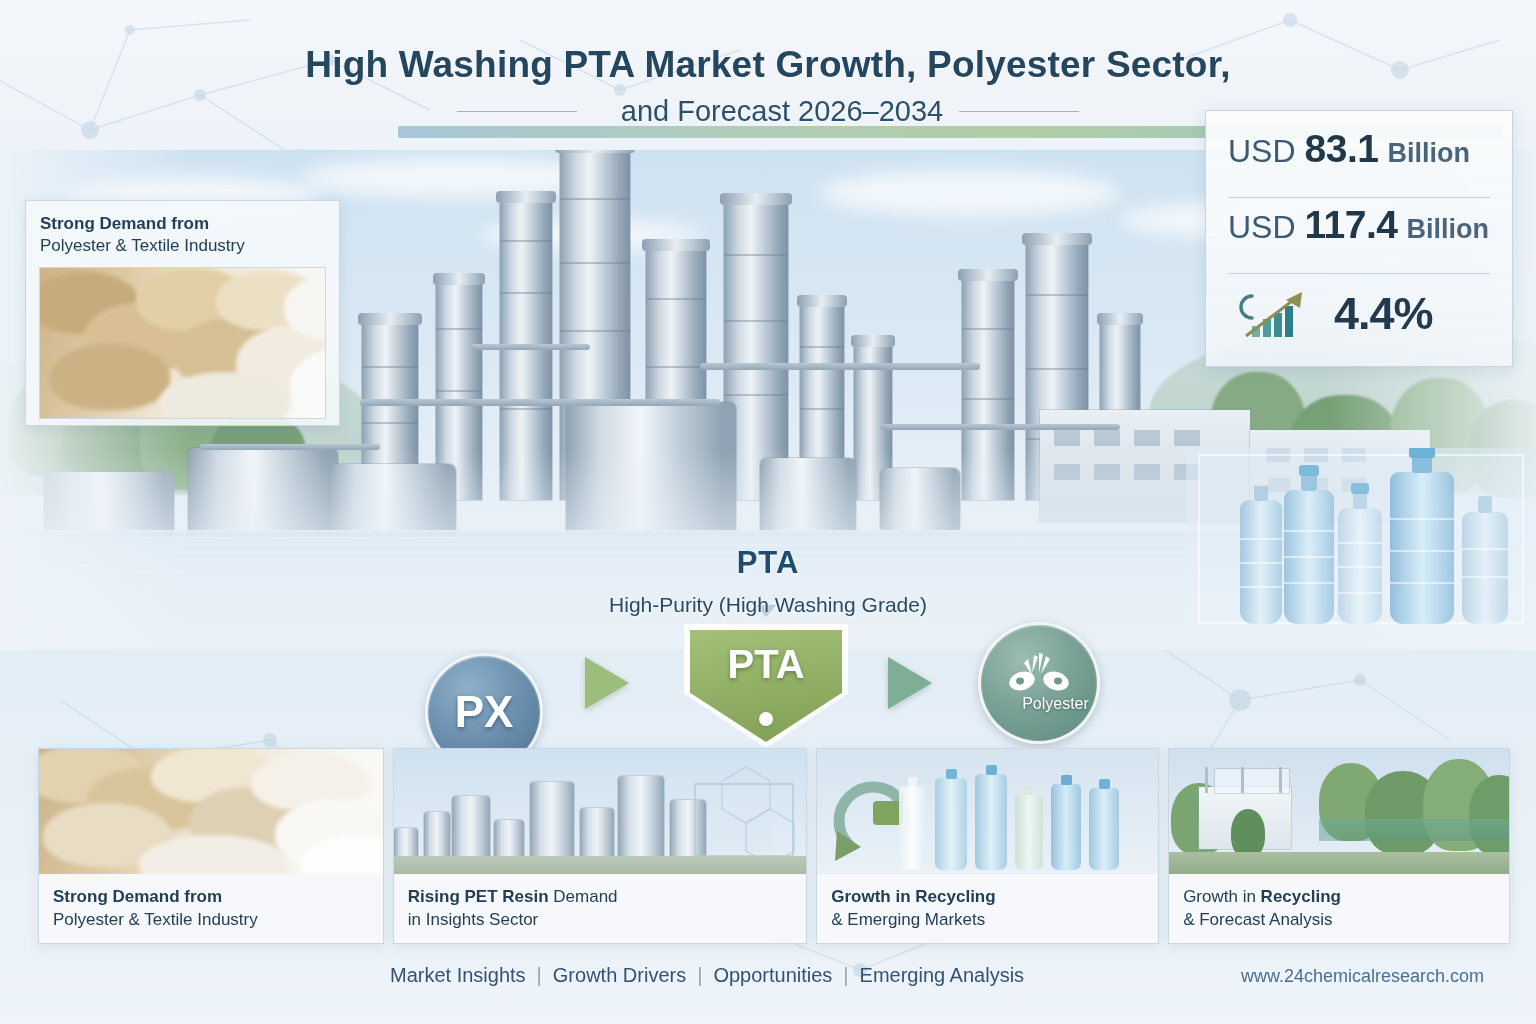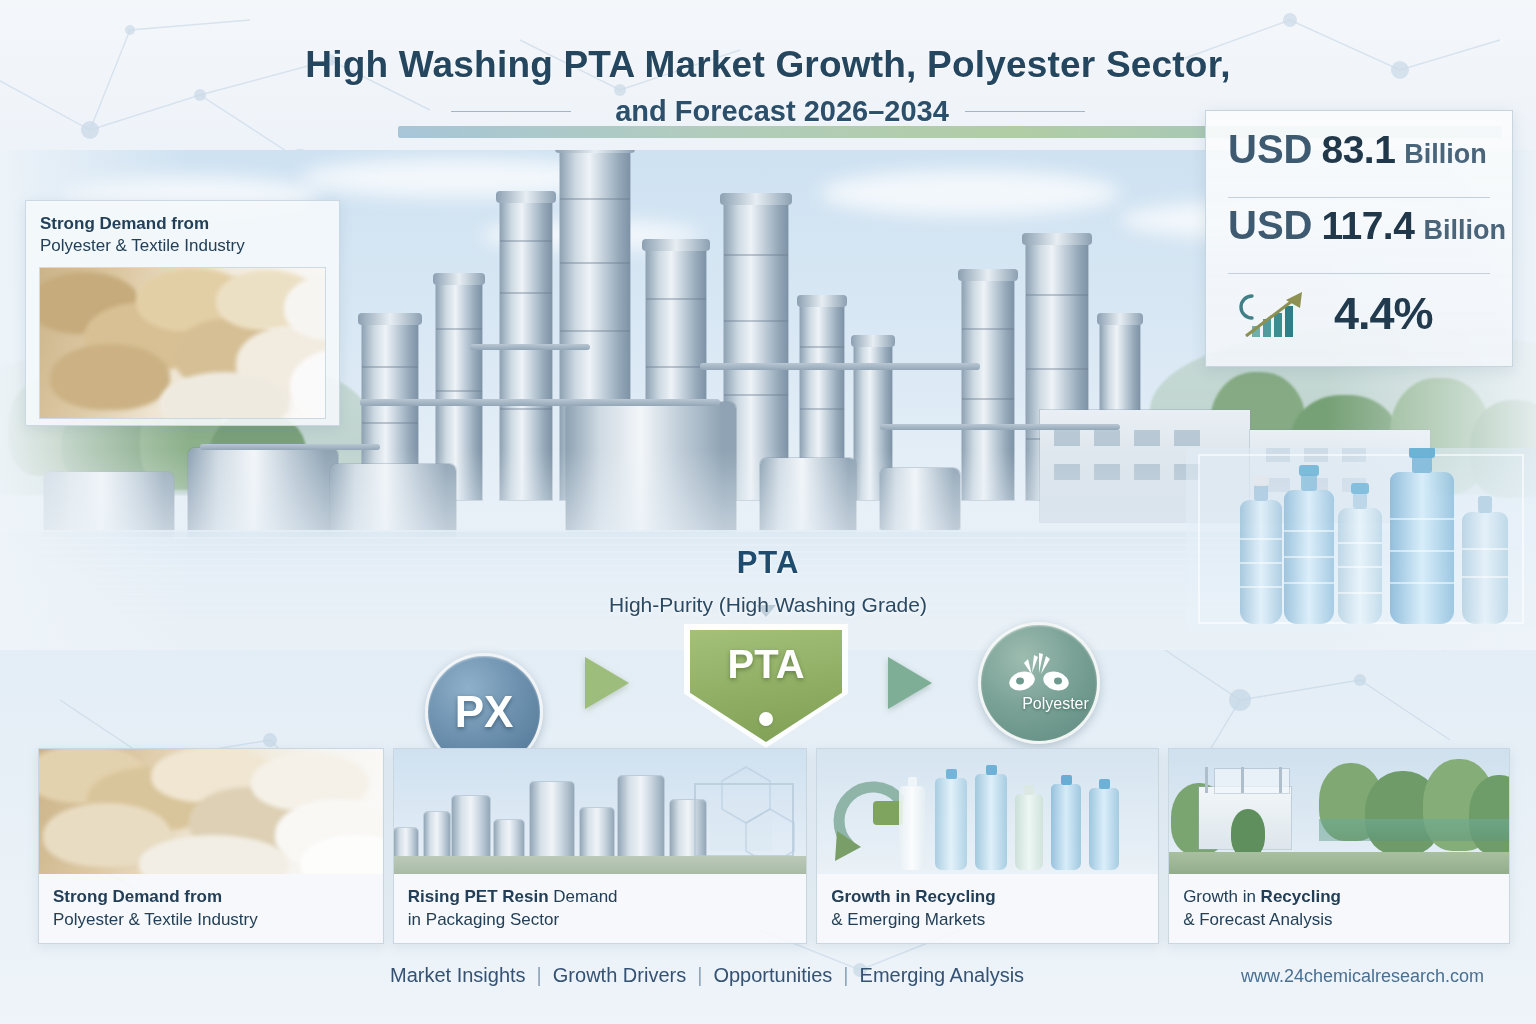--- a/index.html
+++ b/index.html
@@ -82,32 +82,32 @@
     background:linear-gradient(270deg,rgba(238,244,249,.9),rgba(238,244,249,0)); }
 
   
   .title-wrap{ position:absolute; left:0; right:0; top:44px; text-align:center; z-index:6; }
   .title-l1{
     font-size:37px; font-weight:700; color:#24465f; letter-spacing:.2px;
     text-shadow:0 1px 2px rgba(255,255,255,.85);
   }
   .title-l2row{ display:flex; align-items:center; justify-content:center; gap:16px; margin-top:9px; }
   .title-rule{ width:120px; height:1px; background:rgba(70,104,130,.45); }
-  .title-l2{ font-size:29px; font-weight:700; color:#2c506c; text-shadow:0 1px 2px rgba(255,255,255,.8);margin-left:28px; }
+  .title-l2{ font-size:29px; font-weight:400; color:#2c506c; text-shadow:0 1px 2px rgba(255,255,255,.8);margin-left:28px; }
 
   
   .stats{
     position:absolute; left:1205px; top:110px; width:308px; height:257px; z-index:7;
     background:linear-gradient(180deg,rgba(250,252,253,.93),rgba(242,246,250,.88));
     border:1px solid rgba(183,200,214,.75);
     box-shadow:0 3px 14px rgba(90,120,145,.16);
     padding:16px 22px; display:flex; flex-direction:column; justify-content:space-between;
   }
   .stat-row{ display:flex; align-items:baseline; gap:9px; height:66px; }
-  .stat-usd{ font-size:40px; color:#3d5a70; font-weight:700; }
+  .stat-usd{ font-size:32px; color:#3d5a70; font-weight:400; }
   .stat-val{ font-size:39px; color:#21384a; font-weight:700; letter-spacing:-.5px; }
   .stat-unit{ font-size:27px; color:#4a657a; font-weight:700; }
   .stat-div{ height:1px; background:rgba(175,193,208,.7); }
   .cagr-row{ display:flex; align-items:center; gap:18px; height:72px; padding-left:6px; }
   .cagr-val{ font-size:45px; font-weight:700; color:#223a4d; letter-spacing:-1px; }
 
   
   .tl-card{
     position:absolute; left:25px; top:200px; width:315px; height:226px; z-index:7;
     background:rgba(244,248,251,.9);
@@ -581,21 +581,21 @@
         <svg style="position:absolute;right:0;top:0;" width="120" height="125" viewBox="0 0 120 125">
           <g stroke="rgba(185,205,222,.65)" stroke-width="1.6" fill="none">
             <polygon points="60,18 84,32 84,60 60,74 36,60 36,32"></polygon>
             <polygon points="84,60 108,74 108,102 84,116 60,102 60,74"></polygon>
           </g>
         </svg>
         <div class="mini-ground"></div>
       </div>
       <div class="card-cap">
         <span><b>Rising PET Resin</b><span> Demand</span><br>
-        <span>in Packaging Sector</span></span>
+        <span>in Insights Sector</span></span>
       </div>
     </div>
 
     <div class="card" style="width:345px;">
       <div class="card-img">
         <div class="mini-sky" style="background:linear-gradient(180deg,#d5e4f0,#eaf1f7);"></div>
         <svg style="position:absolute;left:4px;top:20px;" width="100" height="100" viewBox="0 0 100 100">
           <path d="M78 30 A34 34 0 1 0 28 76" stroke="#8fb4a8" stroke-width="11" fill="none" stroke-linecap="round"></path>
           <path d="M16 62 L40 78 L14 92 Z" fill="#7a9e68"></path>
         </svg>

